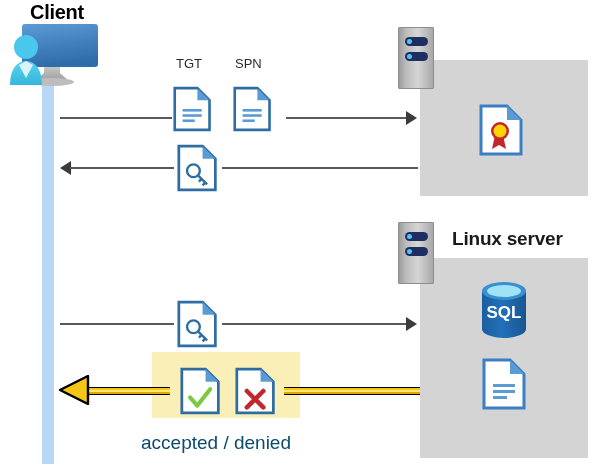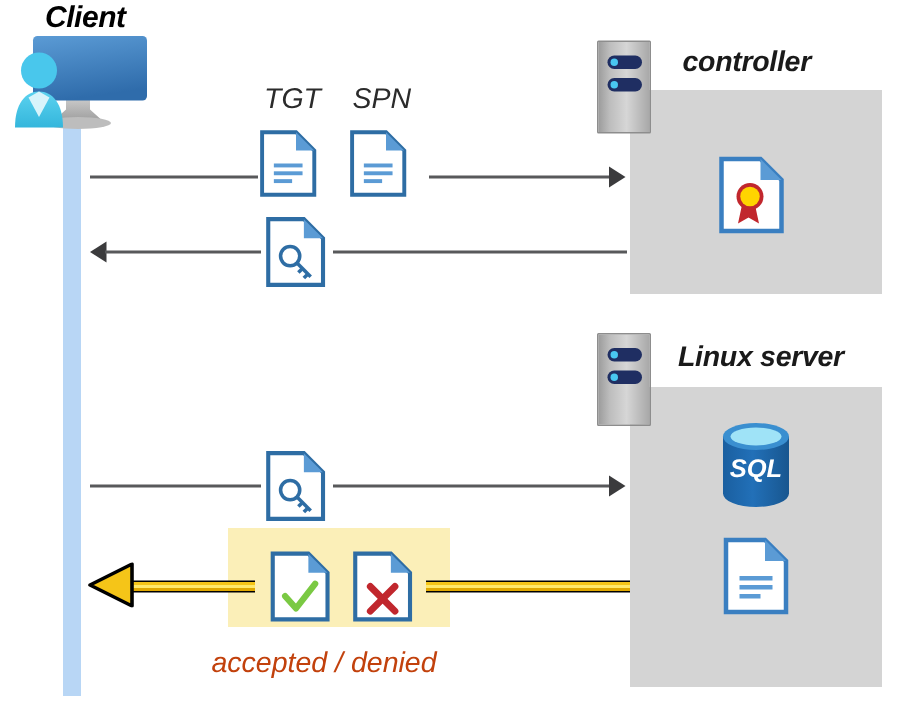--- a/index.html
+++ b/index.html
@@ -3,21 +3,21 @@
 <meta charset="utf-8">
 <style>
   html,body{margin:0;padding:0;}
   body{
     width:600px;height:468px;
     background:#ffffff;
     font-family:"Liberation Sans", sans-serif;
     overflow:hidden;
     position:relative;
   }
-  #stage{position:absolute;inset:0;width:600px;height:356px;font-style:italic;}
+  #stage{position:absolute;inset:0;width:600px;height:356px;}
 
   
   .server-panel{
     position:absolute;
     background:#d4d4d4;
   }
   .rack{
     position:absolute;
     width:36px;height:62px;
     background:linear-gradient(to right,#9c9c9c 0%,#bdbdbd 22%,#d6d6d6 55%,#a8a8a8 100%);
@@ -80,26 +80,26 @@
   }
   .yline{
     position:absolute;height:8px;
     background:linear-gradient(to bottom,#000 0 1px,#f5c518 1px 3px,#ffe96a 3px 5px,#e0a800 5px 7px,#000 7px 8px);
   }
   .yarrow{position:absolute;}
 
   
   .doclabel{
     position:absolute;
-    font-size:19px;color:#2b2b2b;
+    font-size:13px;color:#2b2b2b;
     letter-spacing:0px;
   }
   .caption{
     position:absolute;
-    font-size:19px;color:#c2410c;
+    font-size:19px;color:#0c4a6e;
   }
   .filelabel{
     position:absolute;
     font-size:19px;color:#3a3a3a;
   }
 
   
   .icon{position:absolute;display:block;}
 </style>
 </head>
@@ -139,21 +139,20 @@
     <path d="M22 39 l -7 4 l 7 13 l 7 -13 z" fill="#d8f4fb"></path>
   </svg>
 
   <div class="server-panel" style="left:420px;top:60px;width:168px;height:136px;"></div>
 
   <div class="rack" style="left:398px;top:27px;">
     <div class="pill p1"></div>
     <div class="pill p2"></div>
   </div>
 
-  <div class="panel-title" style="left:455px;top:30px;">controller</div>
 
   <svg class="icon" style="left:479px;top:104px;" width="46" height="52" viewBox="0 0 46 52">
     <path d="M2 2 h26 l14 14 v34 h-40 z" fill="#ffffff" stroke="#3a7fc1" stroke-width="3"></path>
     <path d="M28 2 l14 14 h-14 z" fill="#5b9bd5"></path>
 
     <path d="M16 31 l-3 14 l7 -4 l7 4 l-3 -14 z" fill="#c1272d"></path>
     <circle cx="21" cy="27" r="9" fill="#c1272d"></circle>
     <circle cx="21" cy="27" r="6.5" fill="#ffd400"></circle>
   </svg>
 

